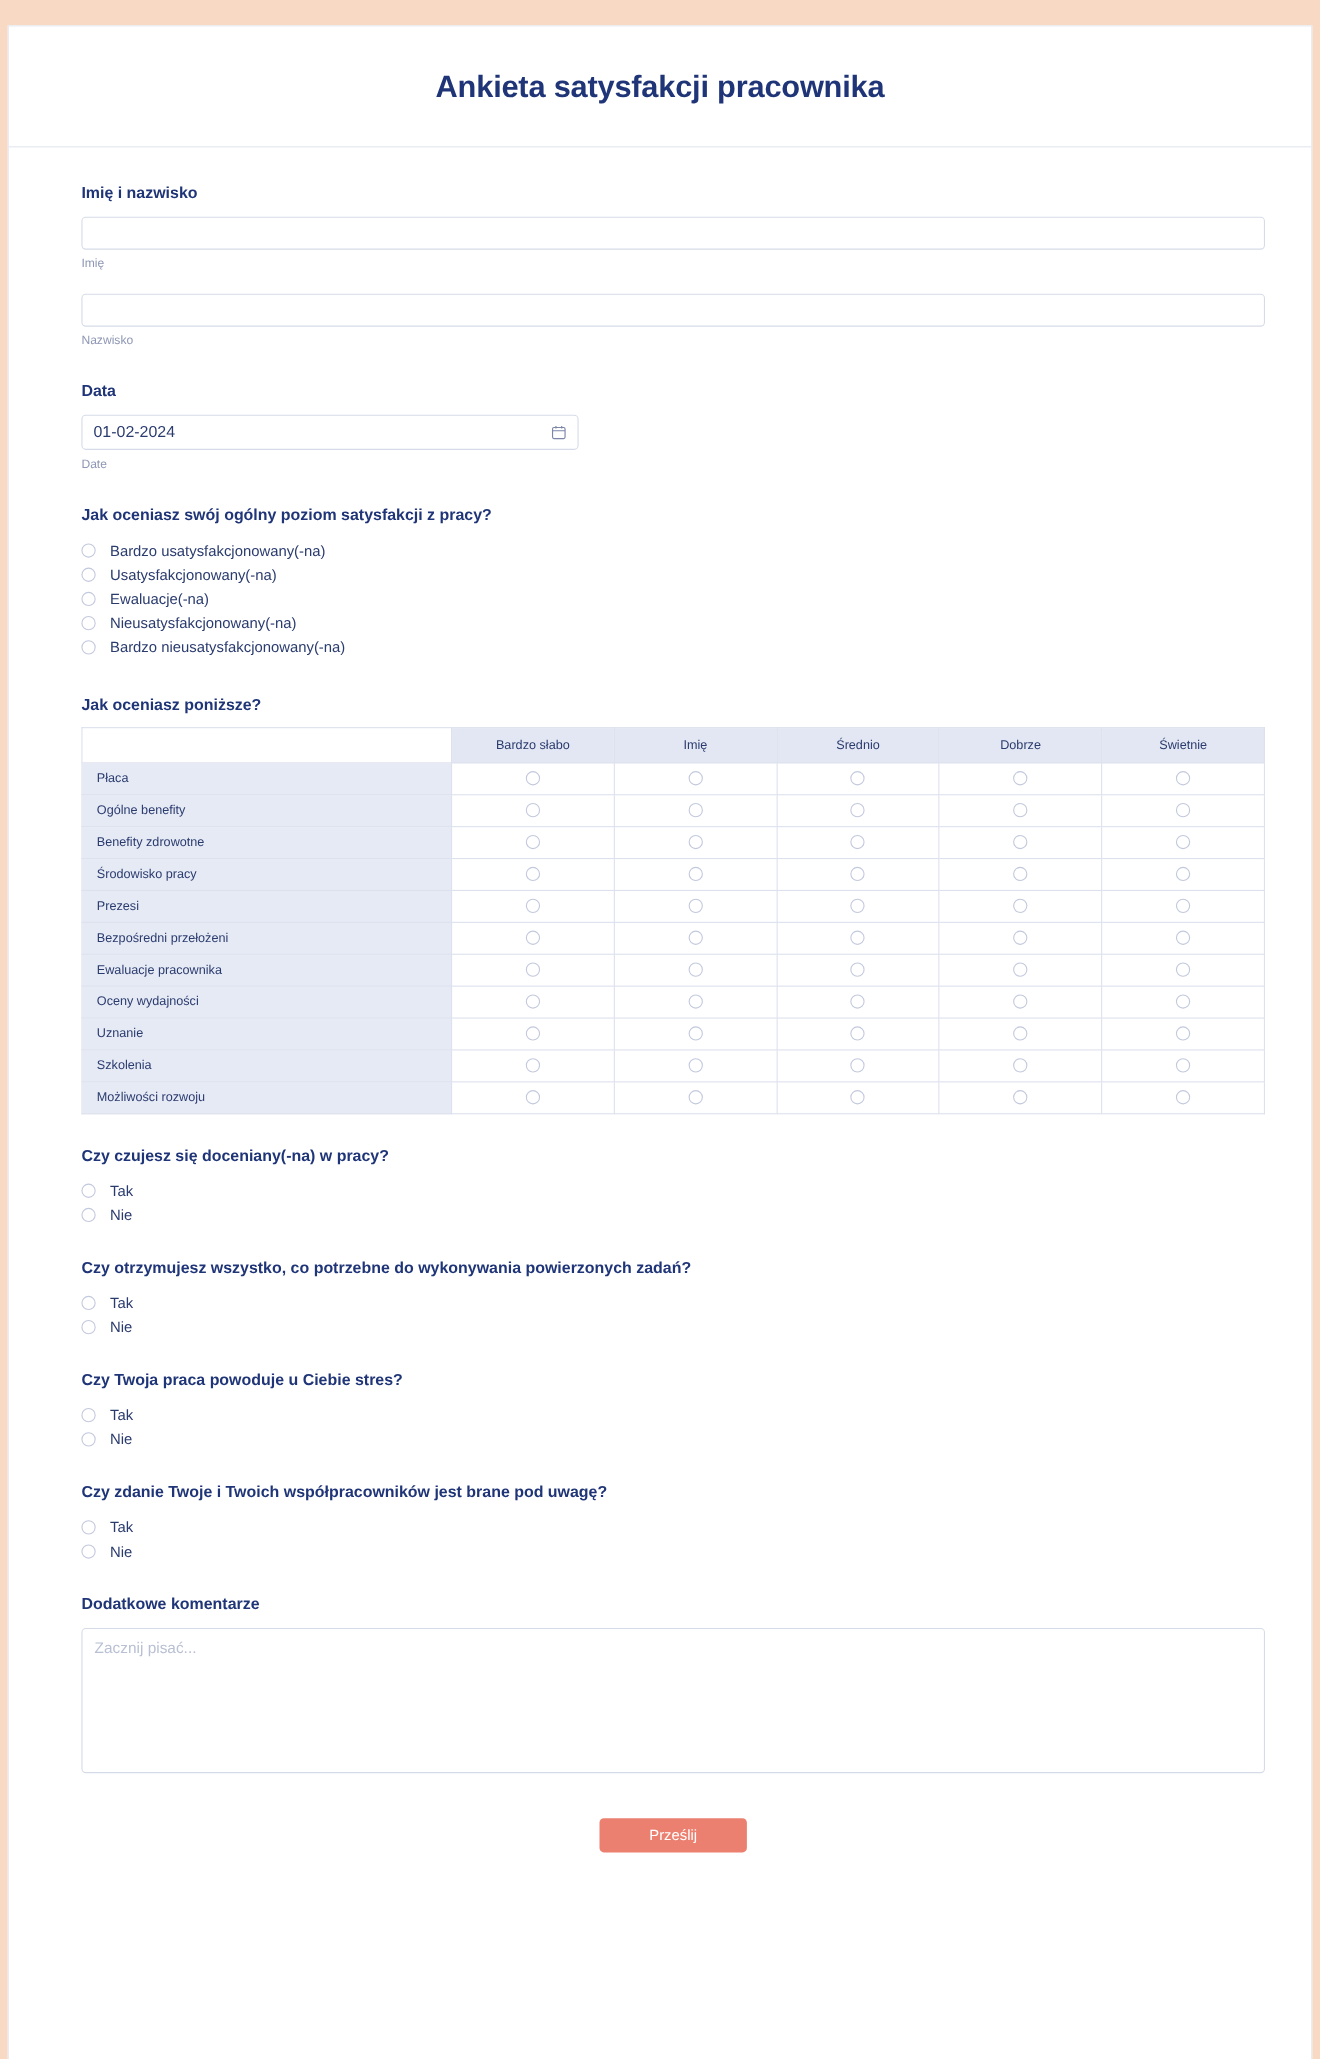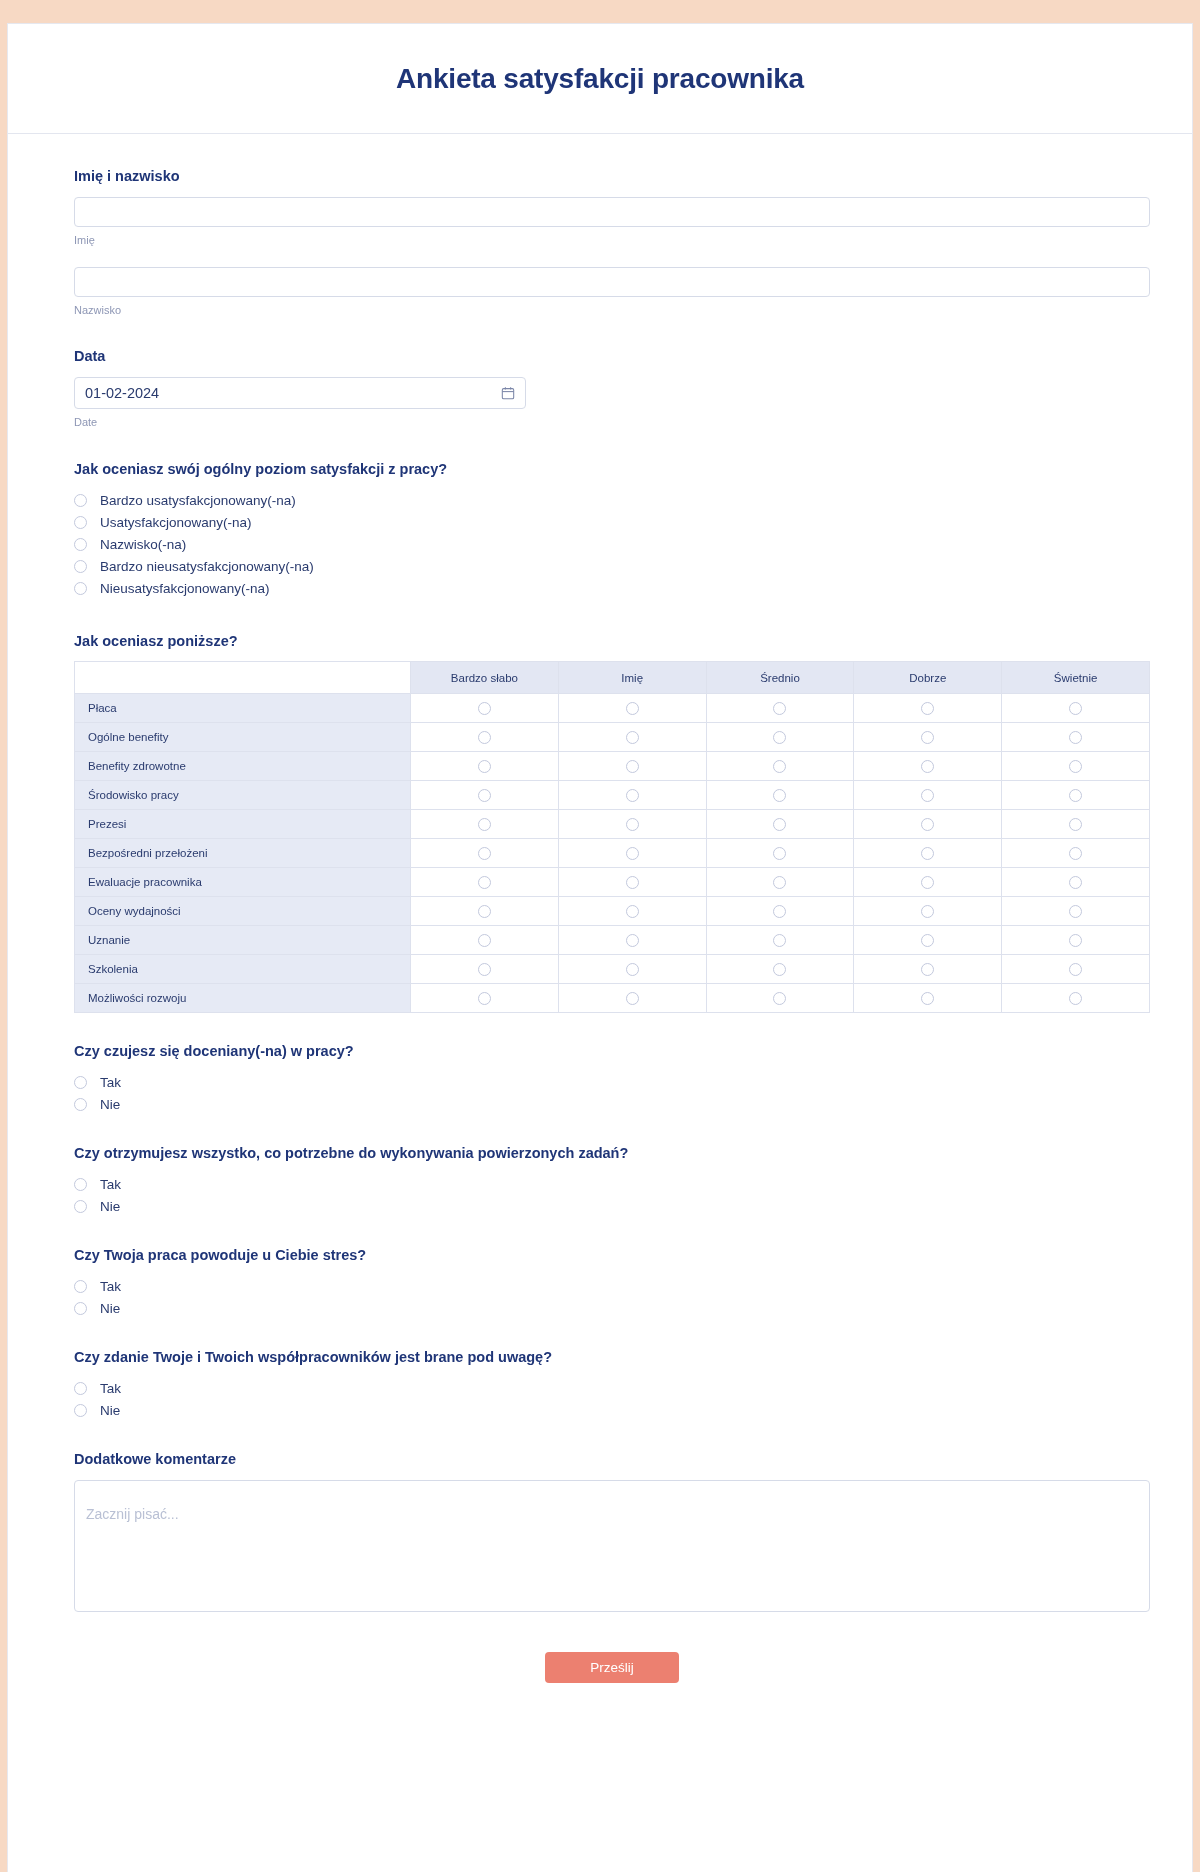--- a/index.html
+++ b/index.html
@@ -159,21 +159,21 @@
   .yesno-block { margin-top: 30px; }
   .comments-block { margin-top: 30px; }
   .comments-area {
     width: 100%;
     height: 132px;
     border: 1px solid #d6dbe8;
     border-radius: 4px;
     font-family: "Liberation Sans", sans-serif;
     font-size: 14px;
     color: #2a3b6e;
-    padding: 25px 11px;
+    padding: 9px 11px;
     resize: none;
     outline: none;
   }
   .comments-area::placeholder { color: #b9c0d4; }
   .submit-wrap {
     display: flex;
     justify-content: center;
     margin-top: 36px;
   }
   .submit-btn {
@@ -234,29 +234,29 @@
       <div class="radio-row">
         <span class="radio-circle"></span>
         <span class="radio-label">Bardzo usatysfakcjonowany(-na)</span>
       </div>
       <div class="radio-row">
         <span class="radio-circle"></span>
         <span class="radio-label">Usatysfakcjonowany(-na)</span>
       </div>
       <div class="radio-row">
         <span class="radio-circle"></span>
-        <span class="radio-label">Nazwisko(-na)</span>
+        <span class="radio-label">Ewaluacje(-na)</span>
+      </div>
+      <div class="radio-row">
+        <span class="radio-circle"></span>
+        <span class="radio-label">Nieusatysfakcjonowany(-na)</span>
       </div>
       <div class="radio-row">
         <span class="radio-circle"></span>
         <span class="radio-label">Bardzo nieusatysfakcjonowany(-na)</span>
-      </div>
-      <div class="radio-row">
-        <span class="radio-circle"></span>
-        <span class="radio-label">Nieusatysfakcjonowany(-na)</span>
       </div>
     </div>
 
     <div class="matrix-block">
       <div class="question-title">Jak oceniasz poniższe?</div>
       <table class="matrix">
         <thead>
           <tr>
             <th class="corner"></th>
             <th class="col-head">Bardzo słabo</th>

